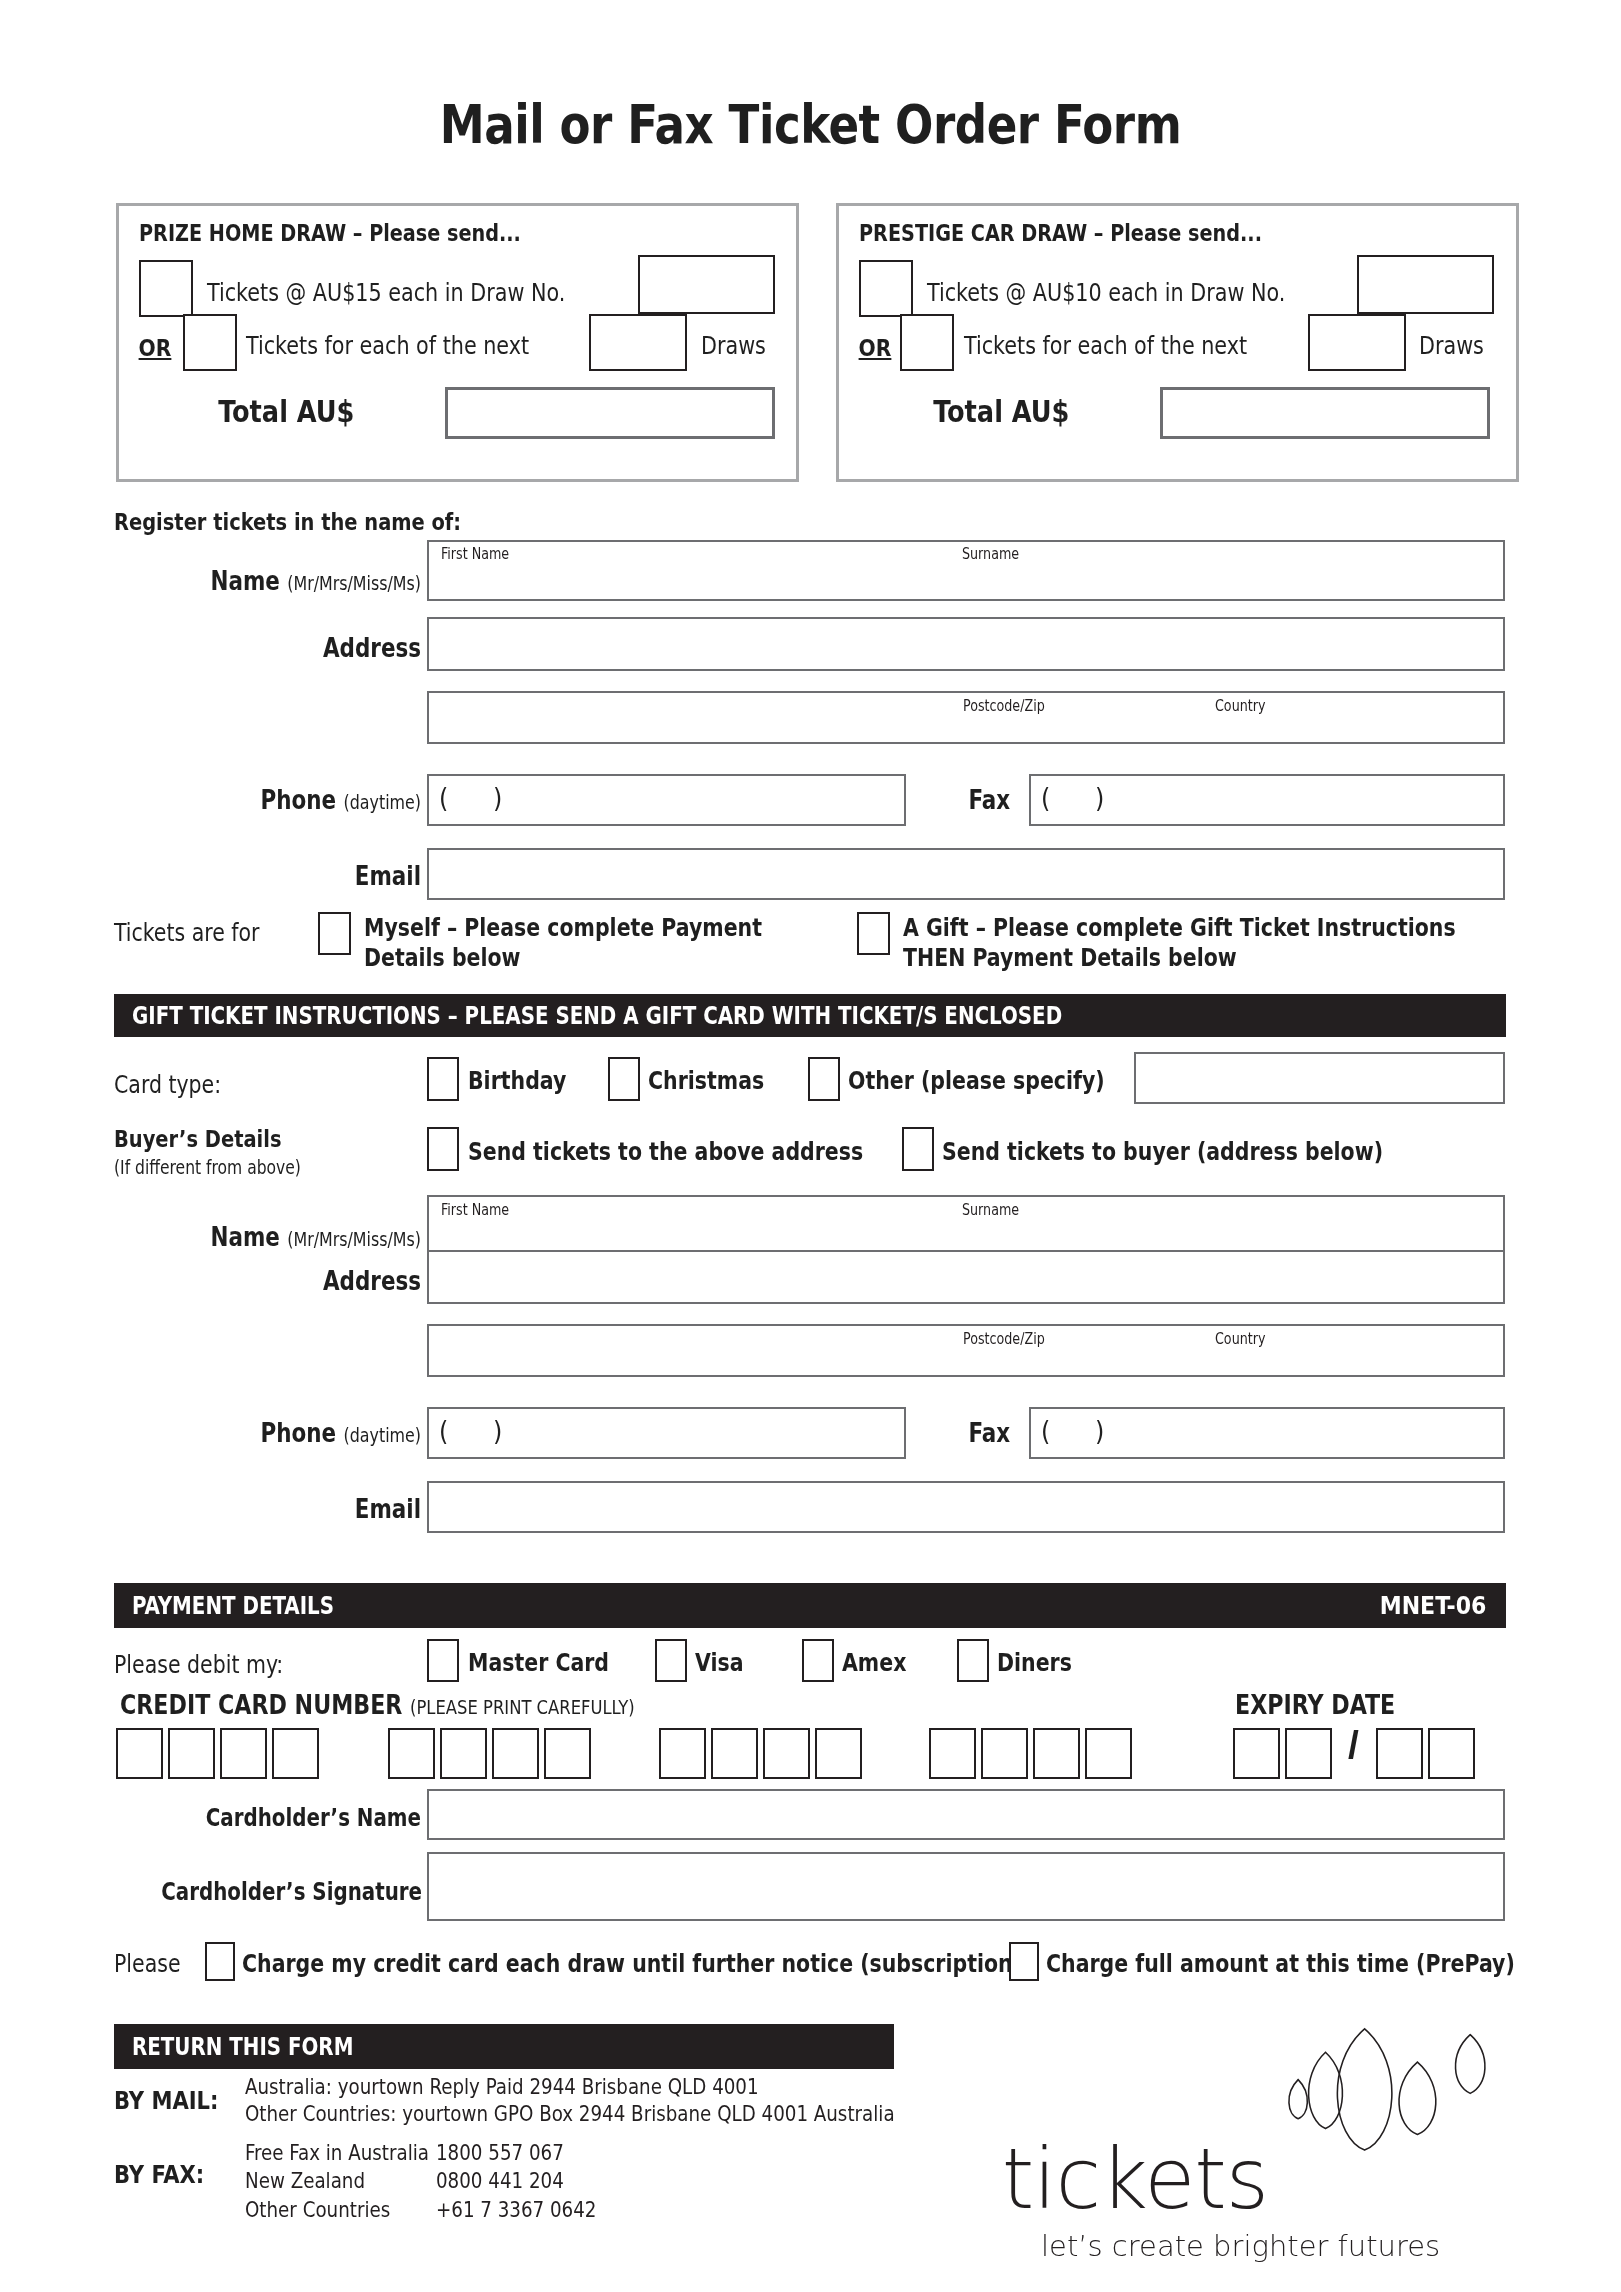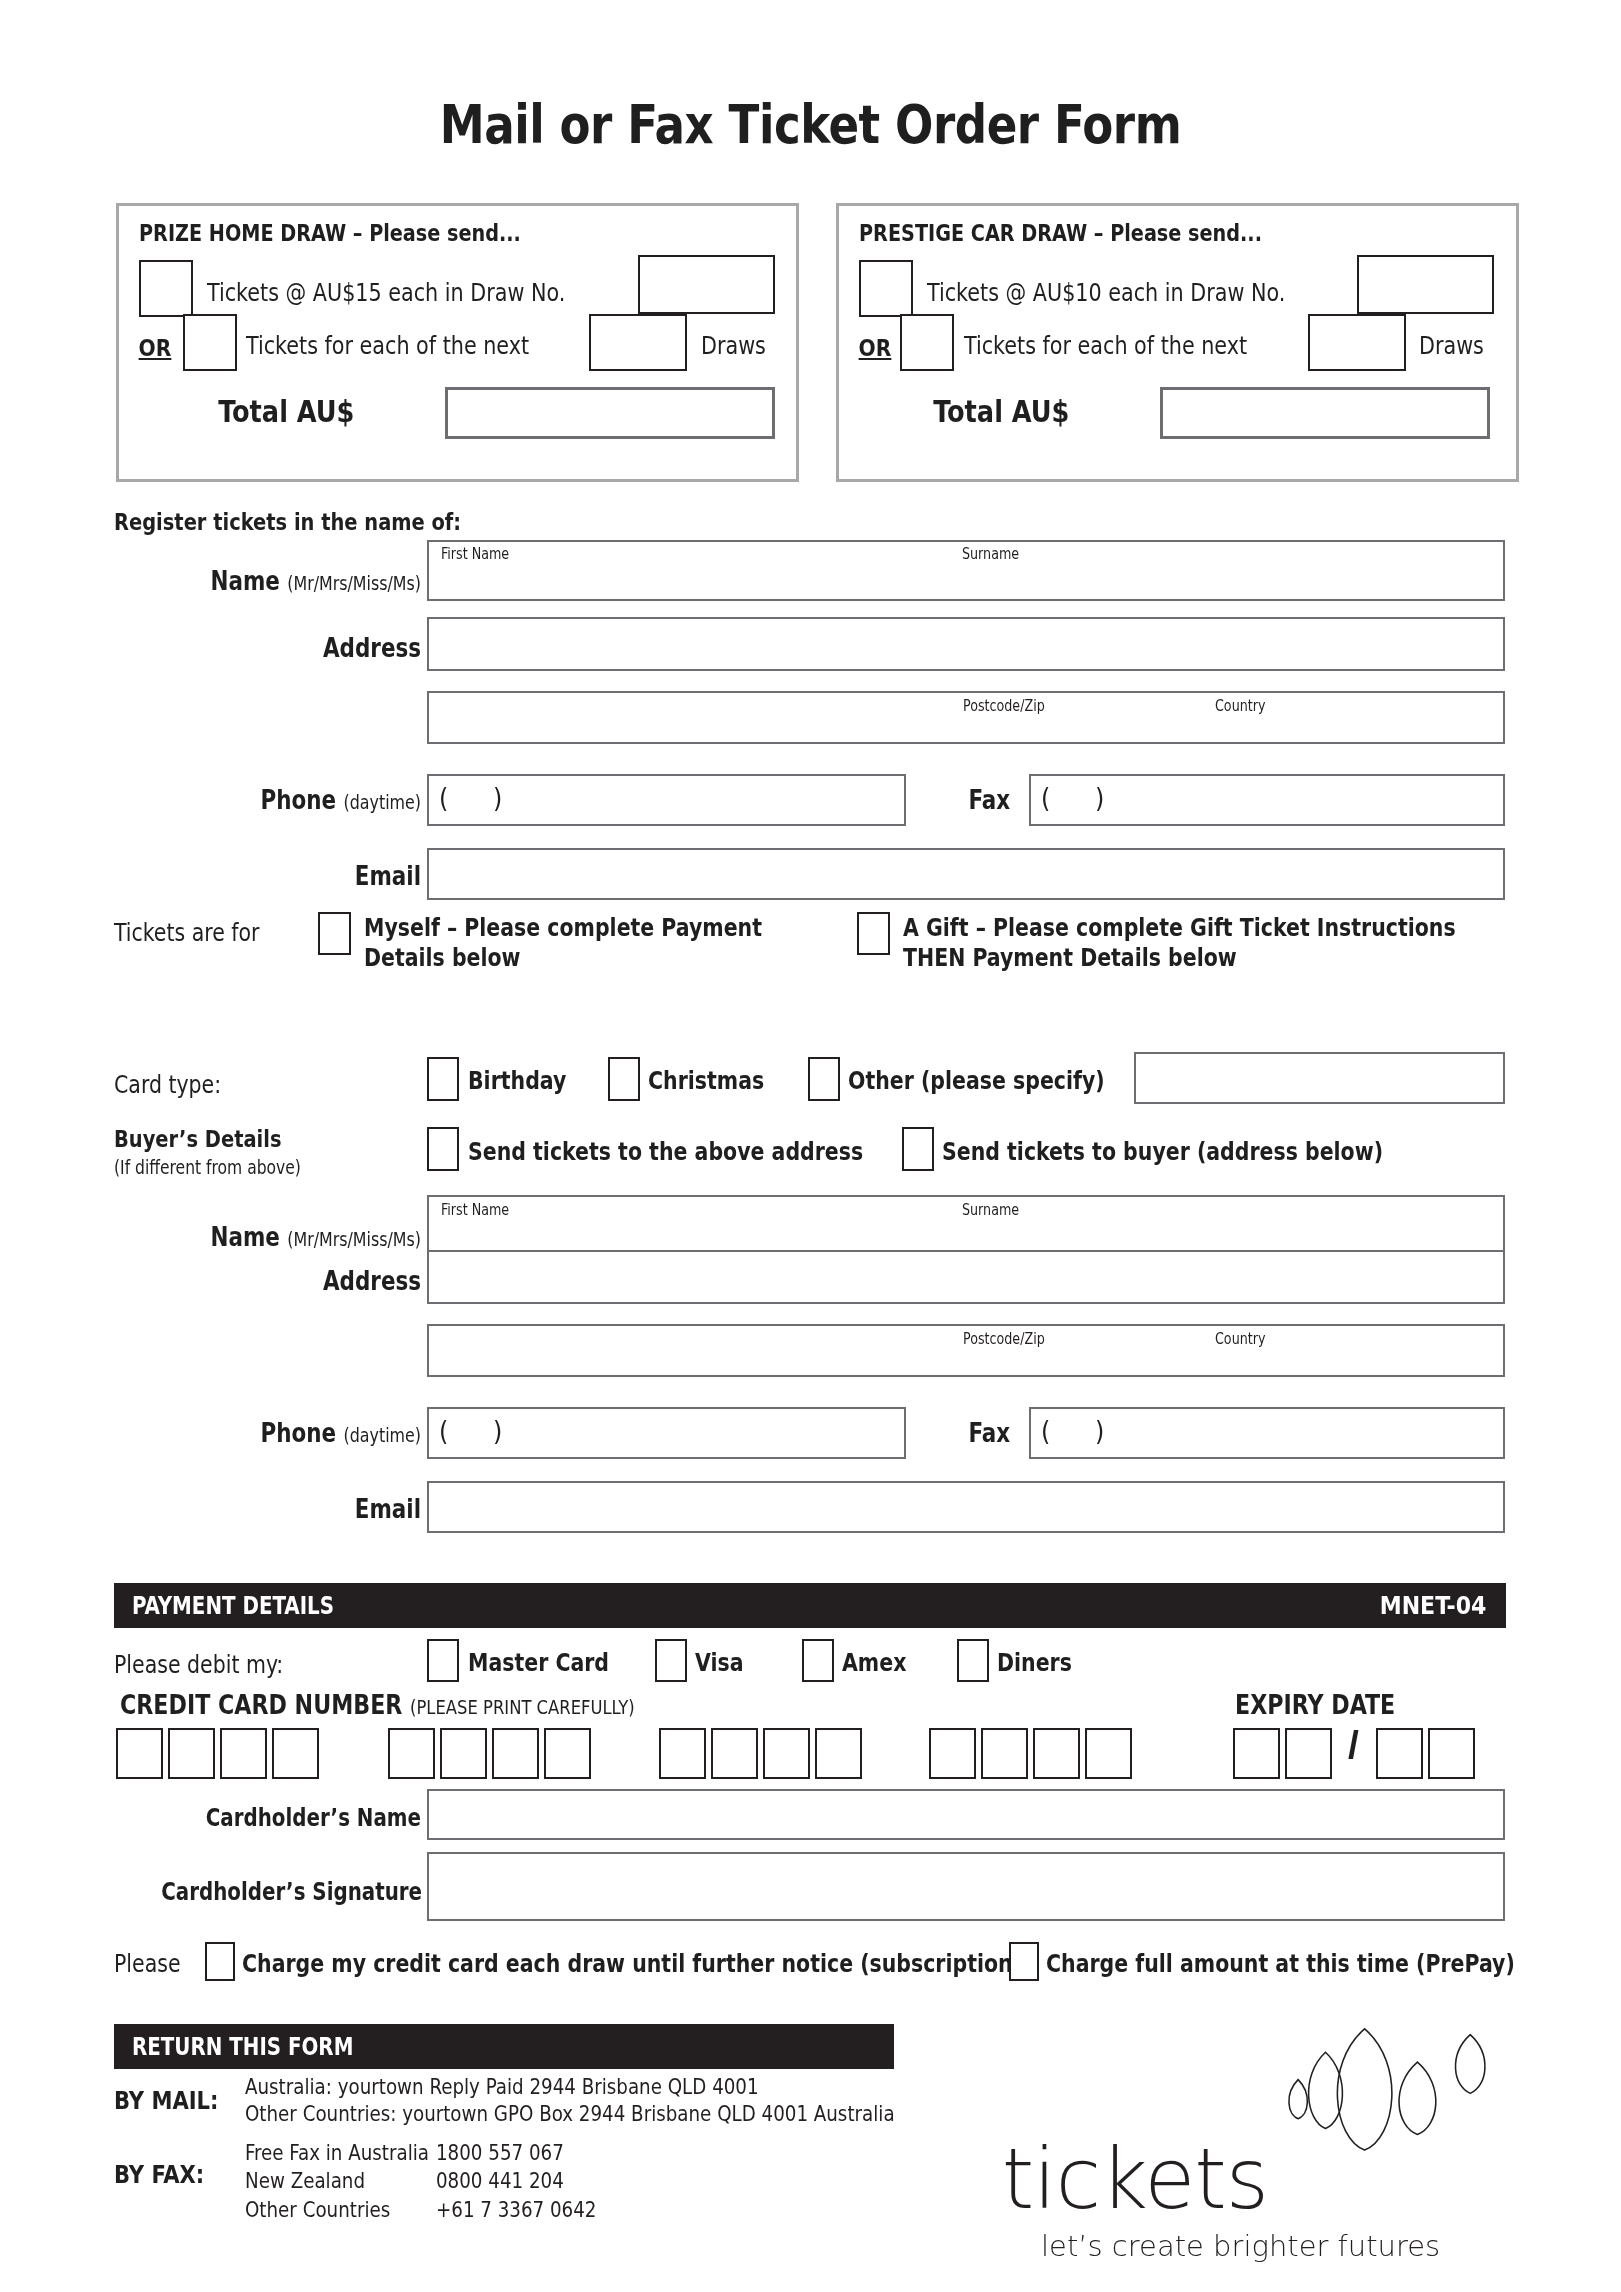--- a/index.html
+++ b/index.html
@@ -255,20 +255,23 @@
     <span>Myself – Please complete Payment</span><br>
     <span>Details below</span>
   </div>
 
   <div class="cbx" style="left:857px; top:912px; width:33px; height:43px;"></div>
   <div class="cbx-text" style="left:903px; top:913px;">
     <span>A Gift – Please complete Gift Ticket Instructions</span><br>
     <span>THEN Payment Details below</span>
   </div>
 
+  <div class="bar" style="left:114px; top:994px; width:1392px; height:43px;">
+    <span class="left-t">GIFT TICKET INSTRUCTIONS – PLEASE SEND A GIFT CARD WITH TICKET/S ENCLOSED</span>
+  </div>
 
   <div class="plain" style="left:114px; top:1070px;">Card type:</div>
 
   <div class="cbx" style="left:427px; top:1057px; width:32px; height:44px;"></div>
   <div class="cbx-text" style="left:468px; top:1066px;">Birthday</div>
 
   <div class="cbx" style="left:608px; top:1057px; width:32px; height:44px;"></div>
   <div class="cbx-text" style="left:648px; top:1066px;">Christmas</div>
 
   <div class="cbx" style="left:808px; top:1057px; width:32px; height:44px;"></div>
@@ -307,21 +310,21 @@
   <div class="paren" style="left:439px; top:1415px;">(         )</div>
   <div class="fld-label" style="left:863px; top:1417px; width:147px;">Fax</div>
   <div class="field" style="left:1029px; top:1407px; width:476px; height:52px;"></div>
   <div class="paren" style="left:1041px; top:1415px;">(         )</div>
 
   <div class="fld-label" style="left:127px; top:1493px; width:294px;">Email</div>
   <div class="field" style="left:427px; top:1481px; width:1078px; height:52px;"></div>
 
   <div class="bar" style="left:114px; top:1583px; width:1392px; height:45px;">
     <span class="left-t">PAYMENT DETAILS</span>
-    <span class="right-t">MNET-04</span>
+    <span class="right-t">MNET-06</span>
   </div>
 
   <div class="plain" style="left:114px; top:1650px;">Please debit my:</div>
 
   <div class="cbx" style="left:427px; top:1639px; width:32px; height:43px;"></div>
   <div class="cbx-text" style="left:468px; top:1648px;">Master Card</div>
 
   <div class="cbx" style="left:655px; top:1639px; width:32px; height:43px;"></div>
   <div class="cbx-text" style="left:695px; top:1648px;">Visa</div>
 

